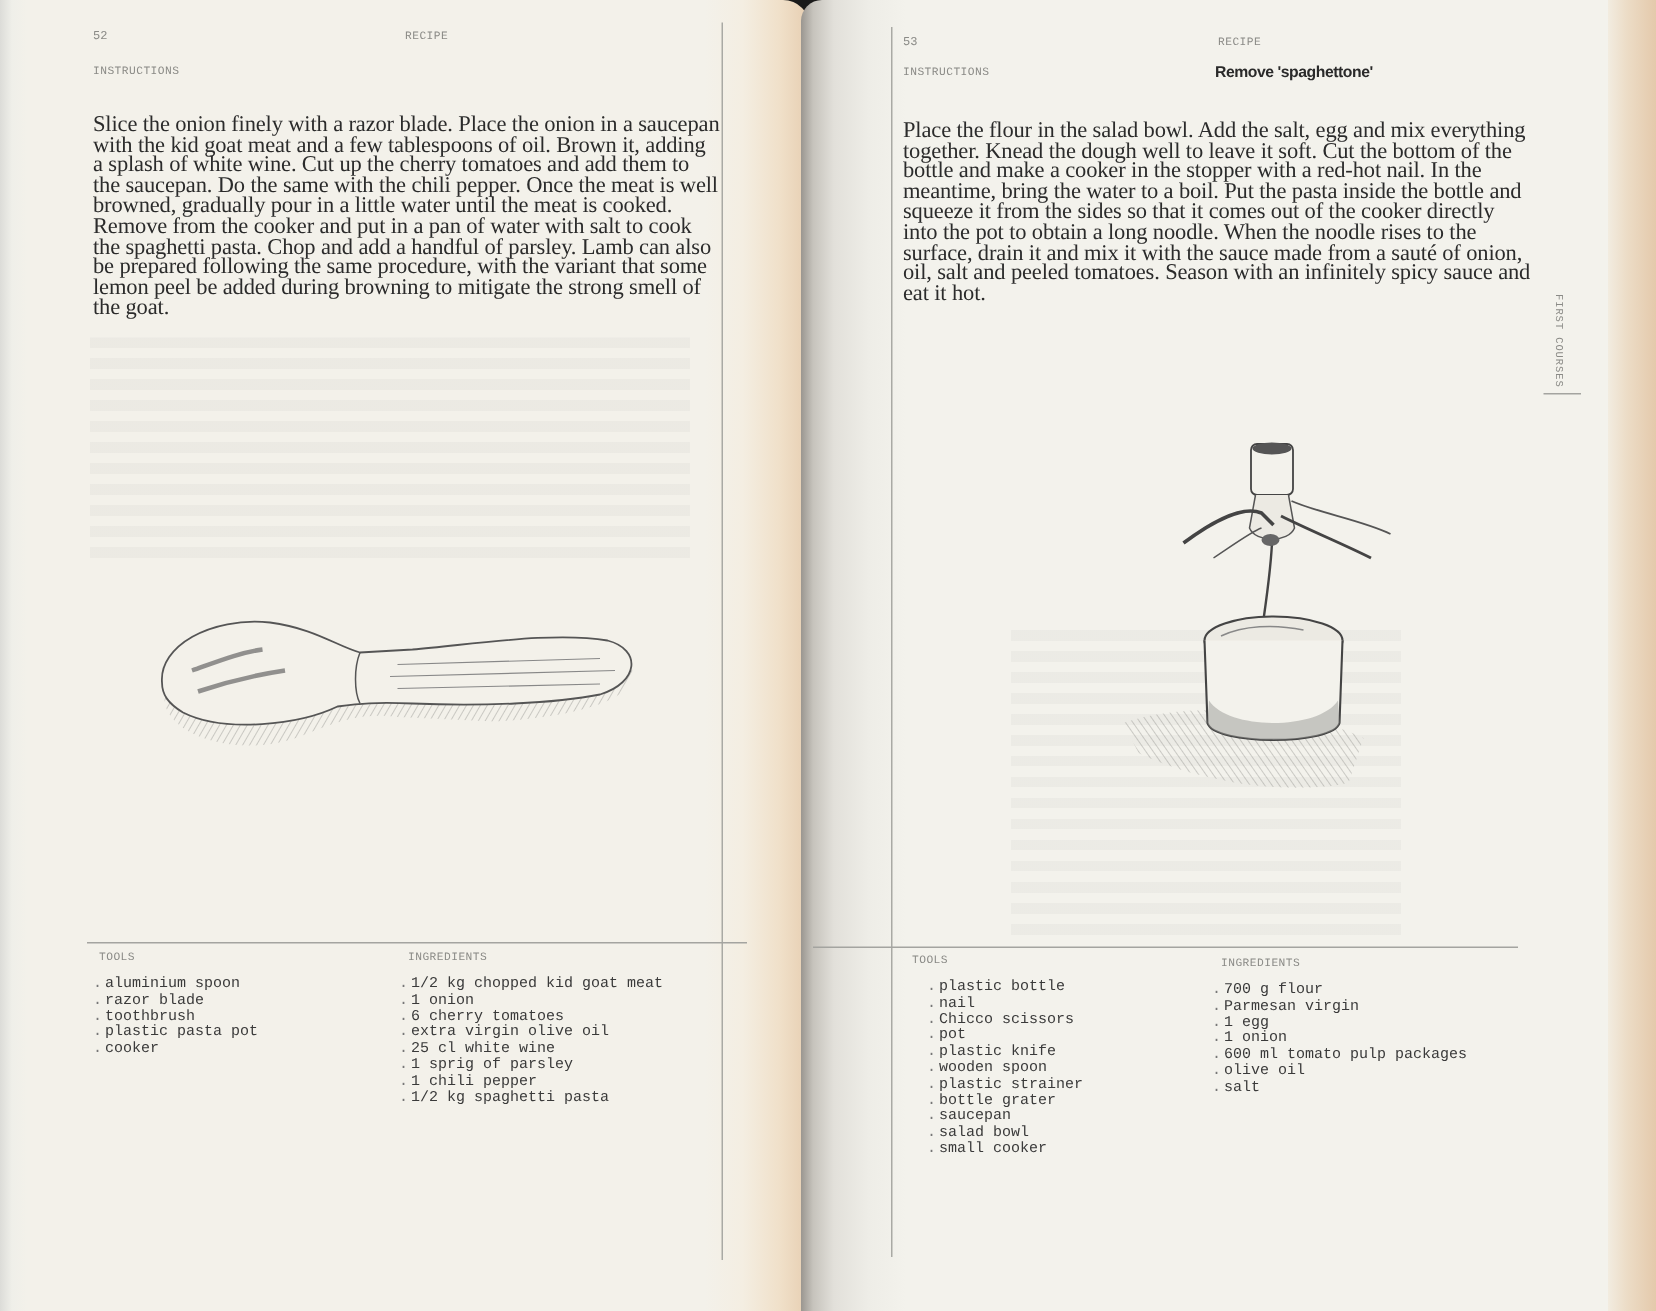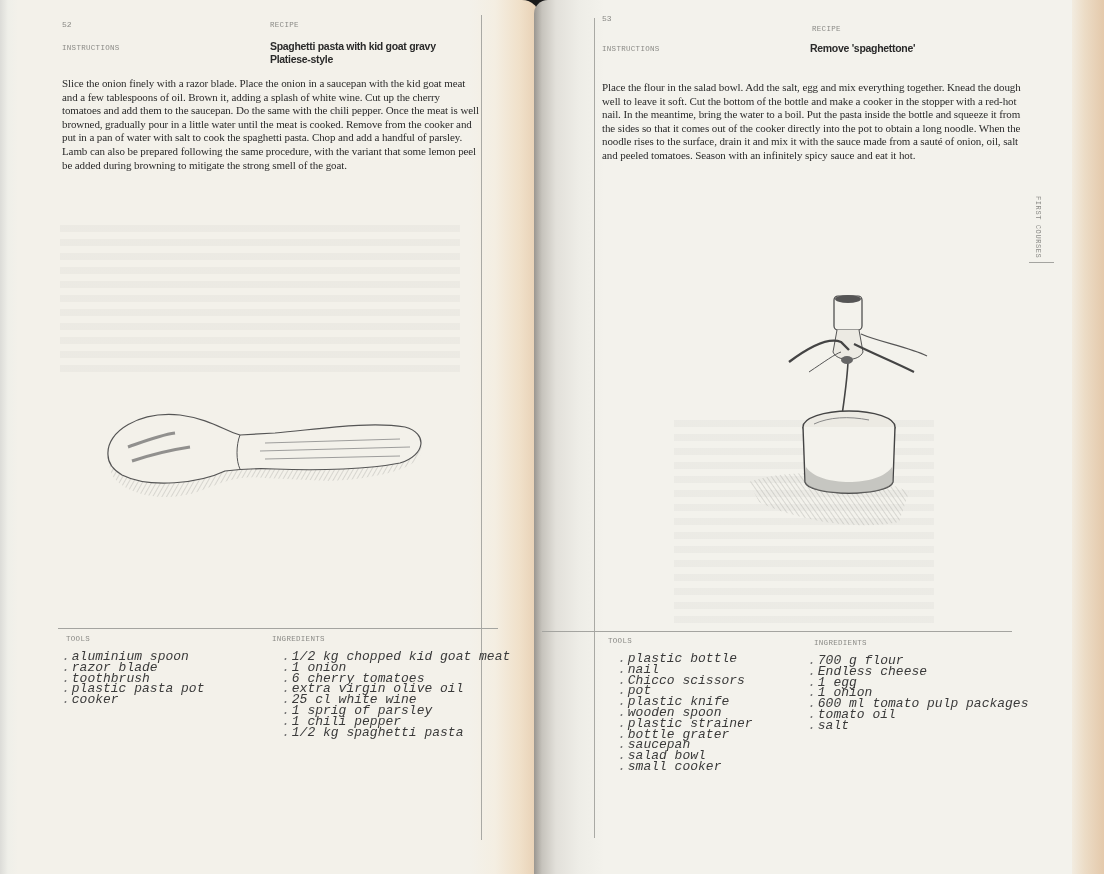--- a/index.html
+++ b/index.html
@@ -29,48 +29,44 @@
   .mono { font-family:"Liberation Mono", monospace; }
   .sans { font-family:"Liberation Sans", sans-serif; }
 
   .pnum { position:absolute; font-size:8px; color:#8a8a86; }
   .label { position:absolute; font-size:7.5px; color:#8a8a86; letter-spacing:0.3px; }
   .title {
     position:absolute; font-size:10.5px; font-weight:bold; color:#2a2a2a;
     line-height:13px; letter-spacing:-0.3px;
   }
   .body-text {
-    position:absolute; font-size:11px; line-height:13.6px; color:#2b2b2b;
+    position:absolute; font-size:15px; line-height:13.6px; color:#2b2b2b;
     letter-spacing:-0.1px;
   }
   .vline { position:absolute; width:1px; background:#a9a9a4; }
   .hline { position:absolute; height:1px; background:#a4a4a0; }
-  .list { position:absolute; font-size:13px; line-height:10.8px; color:#3a3a3a; margin:0; padding:0; list-style:none;font-style:italic; }
+  .list { position:absolute; font-size:10px; line-height:10.8px; color:#3a3a3a; margin:0; padding:0; list-style:none; }
   .list li::before { content:"."; margin-right:2px; color:#777; }
   .ghost {
     position:absolute; background:repeating-linear-gradient(to bottom, rgba(120,120,120,0.06) 0 7px, transparent 7px 14px);
   }
   .side-tab {
     position:absolute; font-size:7px; color:#8a8a86; writing-mode:vertical-rl; letter-spacing:0.6px;
   }
   svg { position:absolute; overflow:visible; }
 </style>
 </head>
 <body>
 
 <div class="page page-left">
   <div class="ghost" style="left:60px; top:225px; width:400px; height:150px;"></div>
 
   <div class="pnum mono" style="left:62px; top:20px;text-align:center;">52</div>
   <div class="label mono" style="left:270px; top:21px;">RECIPE</div>
   <div class="label mono" style="left:62px; top:44px;">INSTRUCTIONS</div>
-  <div class="title sans" style="left:270px; top:40px;">
-    <div>Spaghetti pasta with kid goat gravy</div>
-    <div>Platiese-style</div>
-  </div>
 
   <div class="vline" style="left:481px; top:15px; height:825px;"></div>
 
   <div class="body-text" style="left:62px; top:77px; width:418px;">Slice the onion finely with a razor blade. Place the onion in a saucepan with the kid goat meat and a few tablespoons of oil. Brown it, adding a splash of white wine. Cut up the cherry tomatoes and add them to the saucepan. Do the same with the chili pepper. Once the meat is well browned, gradually pour in a little water until the meat is cooked. Remove from the cooker and put in a pan of water with salt to cook the spaghetti pasta. Chop and add a handful of parsley. Lamb can also be prepared following the same procedure, with the variant that some lemon peel be added during browning to mitigate the strong smell of the goat.</div>
 
   <svg style="left:100px; top:405px;" width="330" height="115" viewBox="0 0 330 115">
     <defs>
       <pattern id="hatch1" width="4" height="4" patternUnits="userSpaceOnUse" patternTransform="rotate(30)">
         <line x1="0" y1="0" x2="0" y2="4" stroke="#8e8e8a" stroke-width="1"></line>
       </pattern>
@@ -90,39 +86,39 @@
   <div class="label mono" style="left:66px; top:635px;">TOOLS</div>
   <ul class="list mono" style="left:62px; top:652px;">
     <li>aluminium spoon</li>
     <li>razor blade</li>
     <li>toothbrush</li>
     <li>plastic pasta pot</li>
     <li>cooker</li>
   </ul>
 
   <div class="label mono" style="left:272px; top:635px;">INGREDIENTS</div>
-  <ul class="list mono" style="left:266px; top:652px;margin-left:16px;">
+  <ul class="list mono" style="left:266px; top:652px;">
     <li>1/2 kg chopped kid goat meat</li>
     <li>1 onion</li>
     <li>6 cherry tomatoes</li>
     <li>extra virgin olive oil</li>
     <li>25 cl white wine</li>
     <li>1 sprig of parsley</li>
     <li>1 chili pepper</li>
     <li>1/2 kg spaghetti pasta</li>
   </ul>
 </div>
 
 <div class="page page-right">
   <div class="page-right-edge"></div>
   <div class="ghost" style="left:140px; top:420px; width:260px; height:210px;"></div>
 
   <div class="vline" style="left:60px; top:18px; height:820px;"></div>
 
-  <div class="pnum mono" style="left:68px; top:14px;">53</div>
+  <div class="pnum mono" style="left:68px; top:24px;">53</div>
   <div class="label mono" style="left:278px; top:25px;">RECIPE</div>
   <div class="label mono" style="left:68px; top:45px;">INSTRUCTIONS</div>
   <div class="title sans" style="left:276px; top:42px;">Remove 'spaghettone'</div>
 
   <div class="body-text" style="left:68px; top:81px; width:420px;">Place the flour in the salad bowl. Add the salt, egg and mix everything together. Knead the dough well to leave it soft. Cut the bottom of the bottle and make a cooker in the stopper with a red-hot nail. In the meantime, bring the water to a boil. Put the pasta inside the bottle and squeeze it from the sides so that it comes out of the cooker directly into the pot to obtain a long noodle. When the noodle rises to the surface, drain it and mix it with the sauce made from a sauté of onion, oil, salt and peeled tomatoes. Season with an infinitely spicy sauce and eat it hot.</div>
 
   <div class="side-tab mono" style="left:500px; top:196px;">FIRST COURSES</div>
   <div class="hline" style="left:495px; top:262px; width:25px;"></div>
 
   <svg style="left:215px; top:292px;" width="200" height="240" viewBox="0 0 200 240">
@@ -160,20 +156,20 @@
     <li>plastic strainer</li>
     <li>bottle grater</li>
     <li>saucepan</li>
     <li>salad bowl</li>
     <li>small cooker</li>
   </ul>
 
   <div class="label mono" style="left:280px; top:639px;">INGREDIENTS</div>
   <ul class="list mono" style="left:274px; top:656px;">
     <li>700 g flour</li>
-    <li>Endless cheese</li>
+    <li>Parmesan virgin</li>
     <li>1 egg</li>
     <li>1 onion</li>
     <li>600 ml tomato pulp packages</li>
-    <li>tomato oil</li>
+    <li>olive oil</li>
     <li>salt</li>
   </ul>
 </div>
 
 </body></html>

